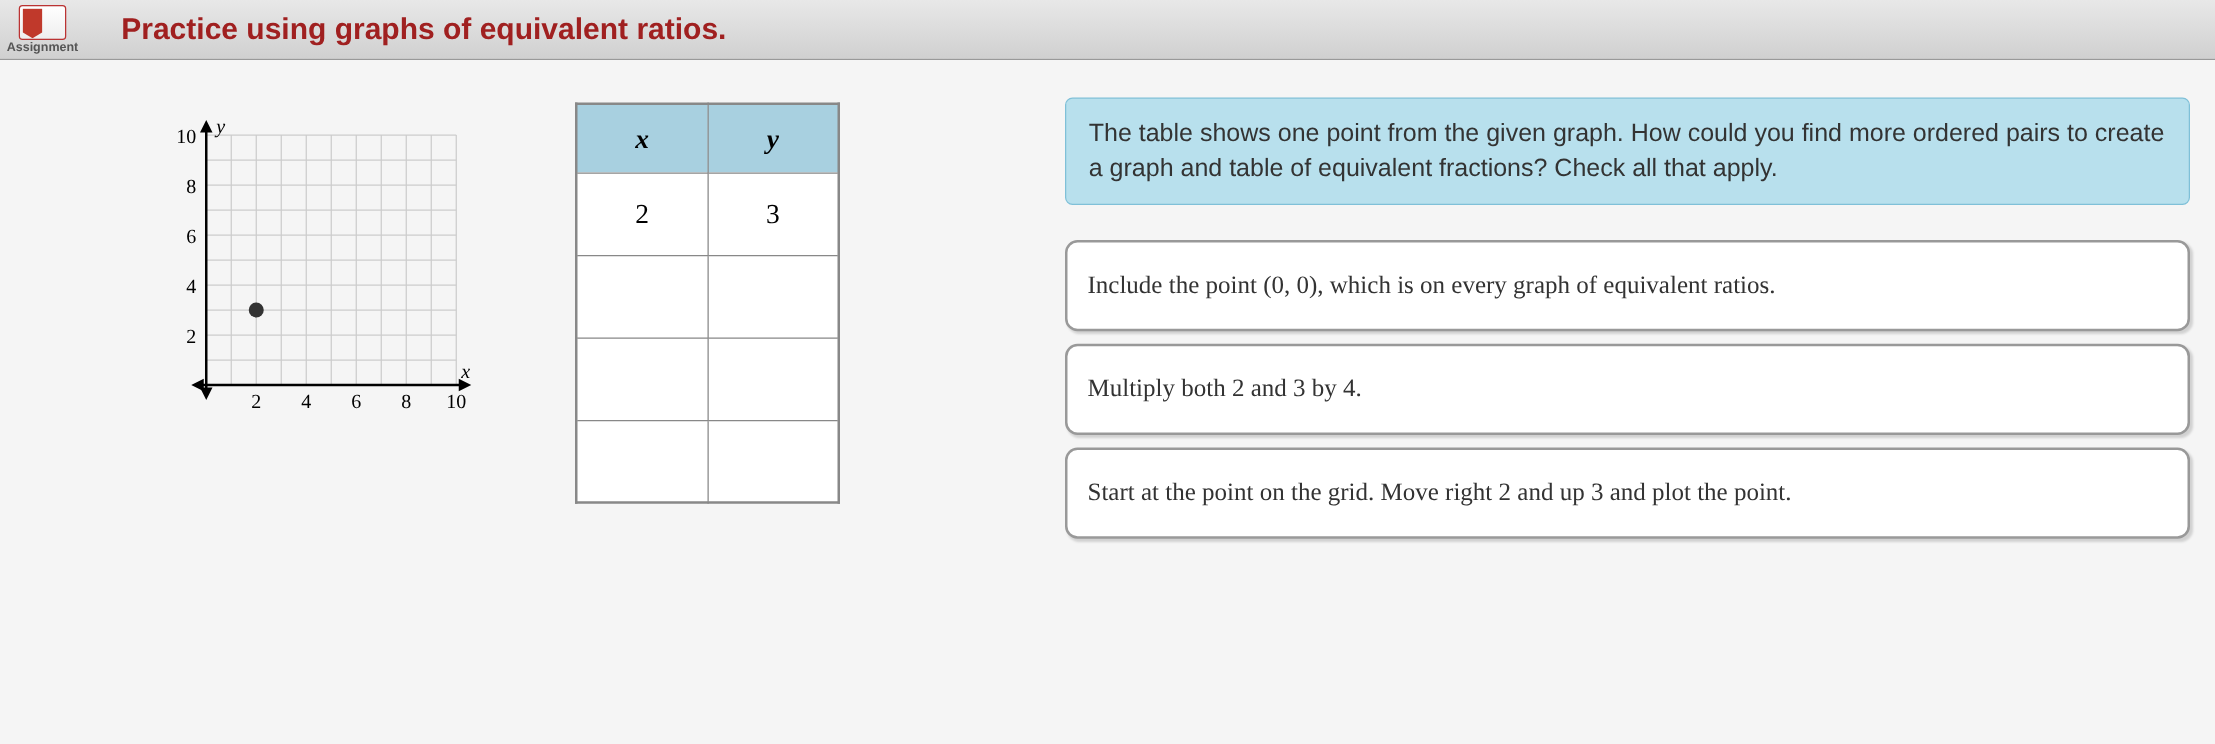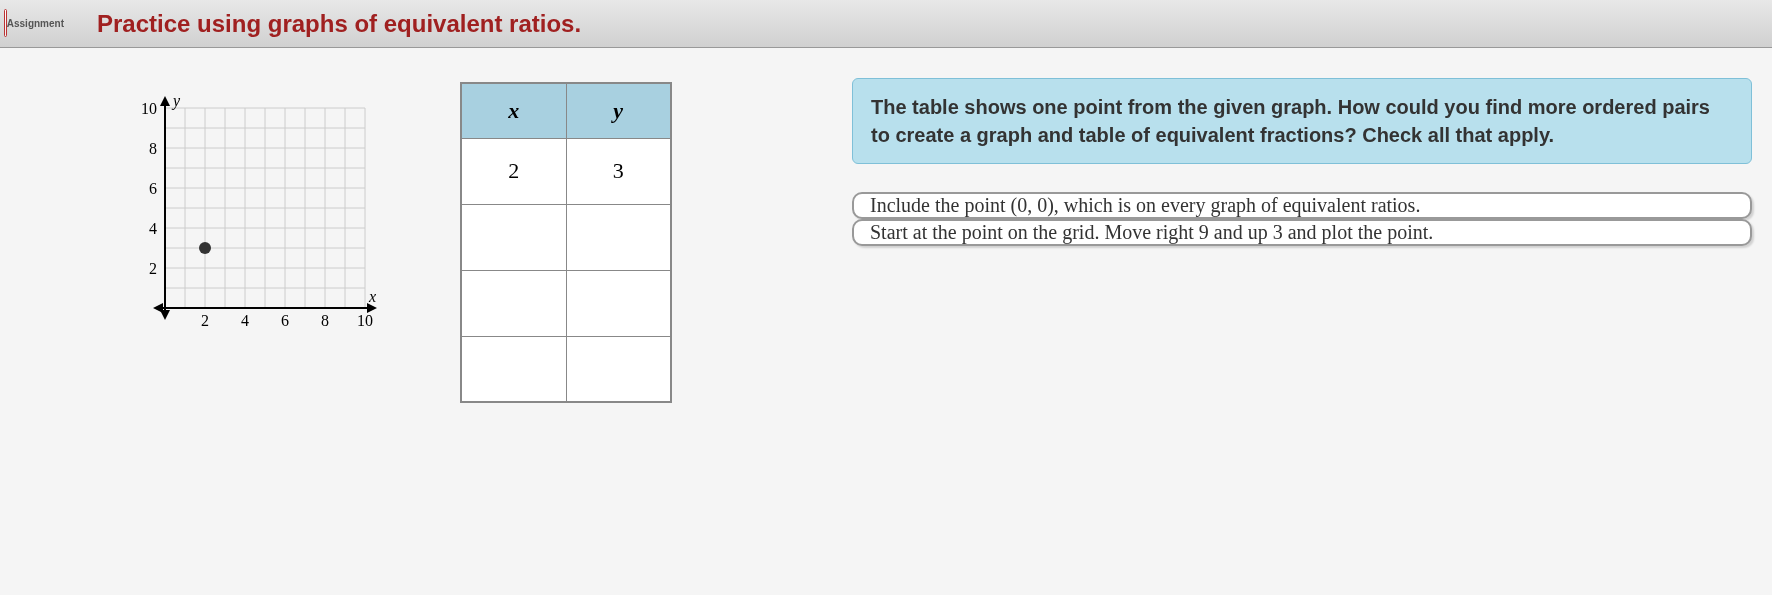--- a/index.html
+++ b/index.html
@@ -13,21 +13,21 @@
     .header-bar {
       background: linear-gradient(to bottom, #e8e8e8, #d0d0d0);
       border-bottom: 1px solid #999;
       padding: 2px 0 2px 0;
       display: flex;
       align-items: center;
       height: 48px;
     }
     .assignment-tab {
       display: flex;
-      flex-direction: row;
+      flex-direction: column;
       align-items: center;
       margin-left: 4px;
       margin-right: 8px;
       width: 60px;
     }
     .assignment-icon {
       width: 38px;
       height: 28px;
       background: linear-gradient(to bottom, #fff, #eee);
       border: 1px solid #b33;
@@ -103,31 +103,30 @@
     }
     .question-box {
       background: #b8e0ed;
       border: 1px solid #7fc0d8;
       border-radius: 6px;
       padding: 14px 18px;
       font-size: 20px;
       color: #333;
       line-height: 1.4;
       margin-bottom: 28px;
-      font-weight: bold;
     }
     .answer-option {
       background: #fff;
       border: 2px solid #999;
       border-radius: 10px;
-      padding: 0 16px;
+      padding: 23px 16px;
       font-size: 20px;
       font-family: 'Times New Roman', serif;
       color: #333;
-      margin-bottom: 0;
+      margin-bottom: 10px;
       cursor: pointer;
       box-shadow: 2px 2px 2px rgba(0,0,0,0.15);
     }
   </style>
 </head>
 <body>
 
 <div class="header-bar">
   <div class="assignment-tab">
     <div class="assignment-icon"></div>
@@ -219,16 +218,17 @@
         <td></td>
         <td></td>
       </tr>
     </tbody>
       </table>
   </div>
 
   <div class="question-section">
     <div class="question-box">The table shows one point from the given graph. How could you find more ordered pairs to create a graph and table of equivalent fractions? Check all that apply.</div>
     <div class="answer-option">Include the point (0, 0), which is on every graph of equivalent ratios.</div>
-    <div class="answer-option">Start at the point on the grid. Move right 9 and up 3 and plot the point.</div>
+    <div class="answer-option">Multiply both 2 and 3 by 4.</div>
+    <div class="answer-option">Start at the point on the grid. Move right 2 and up 3 and plot the point.</div>
   </div>
 
 </div>
 
 </body></html>

